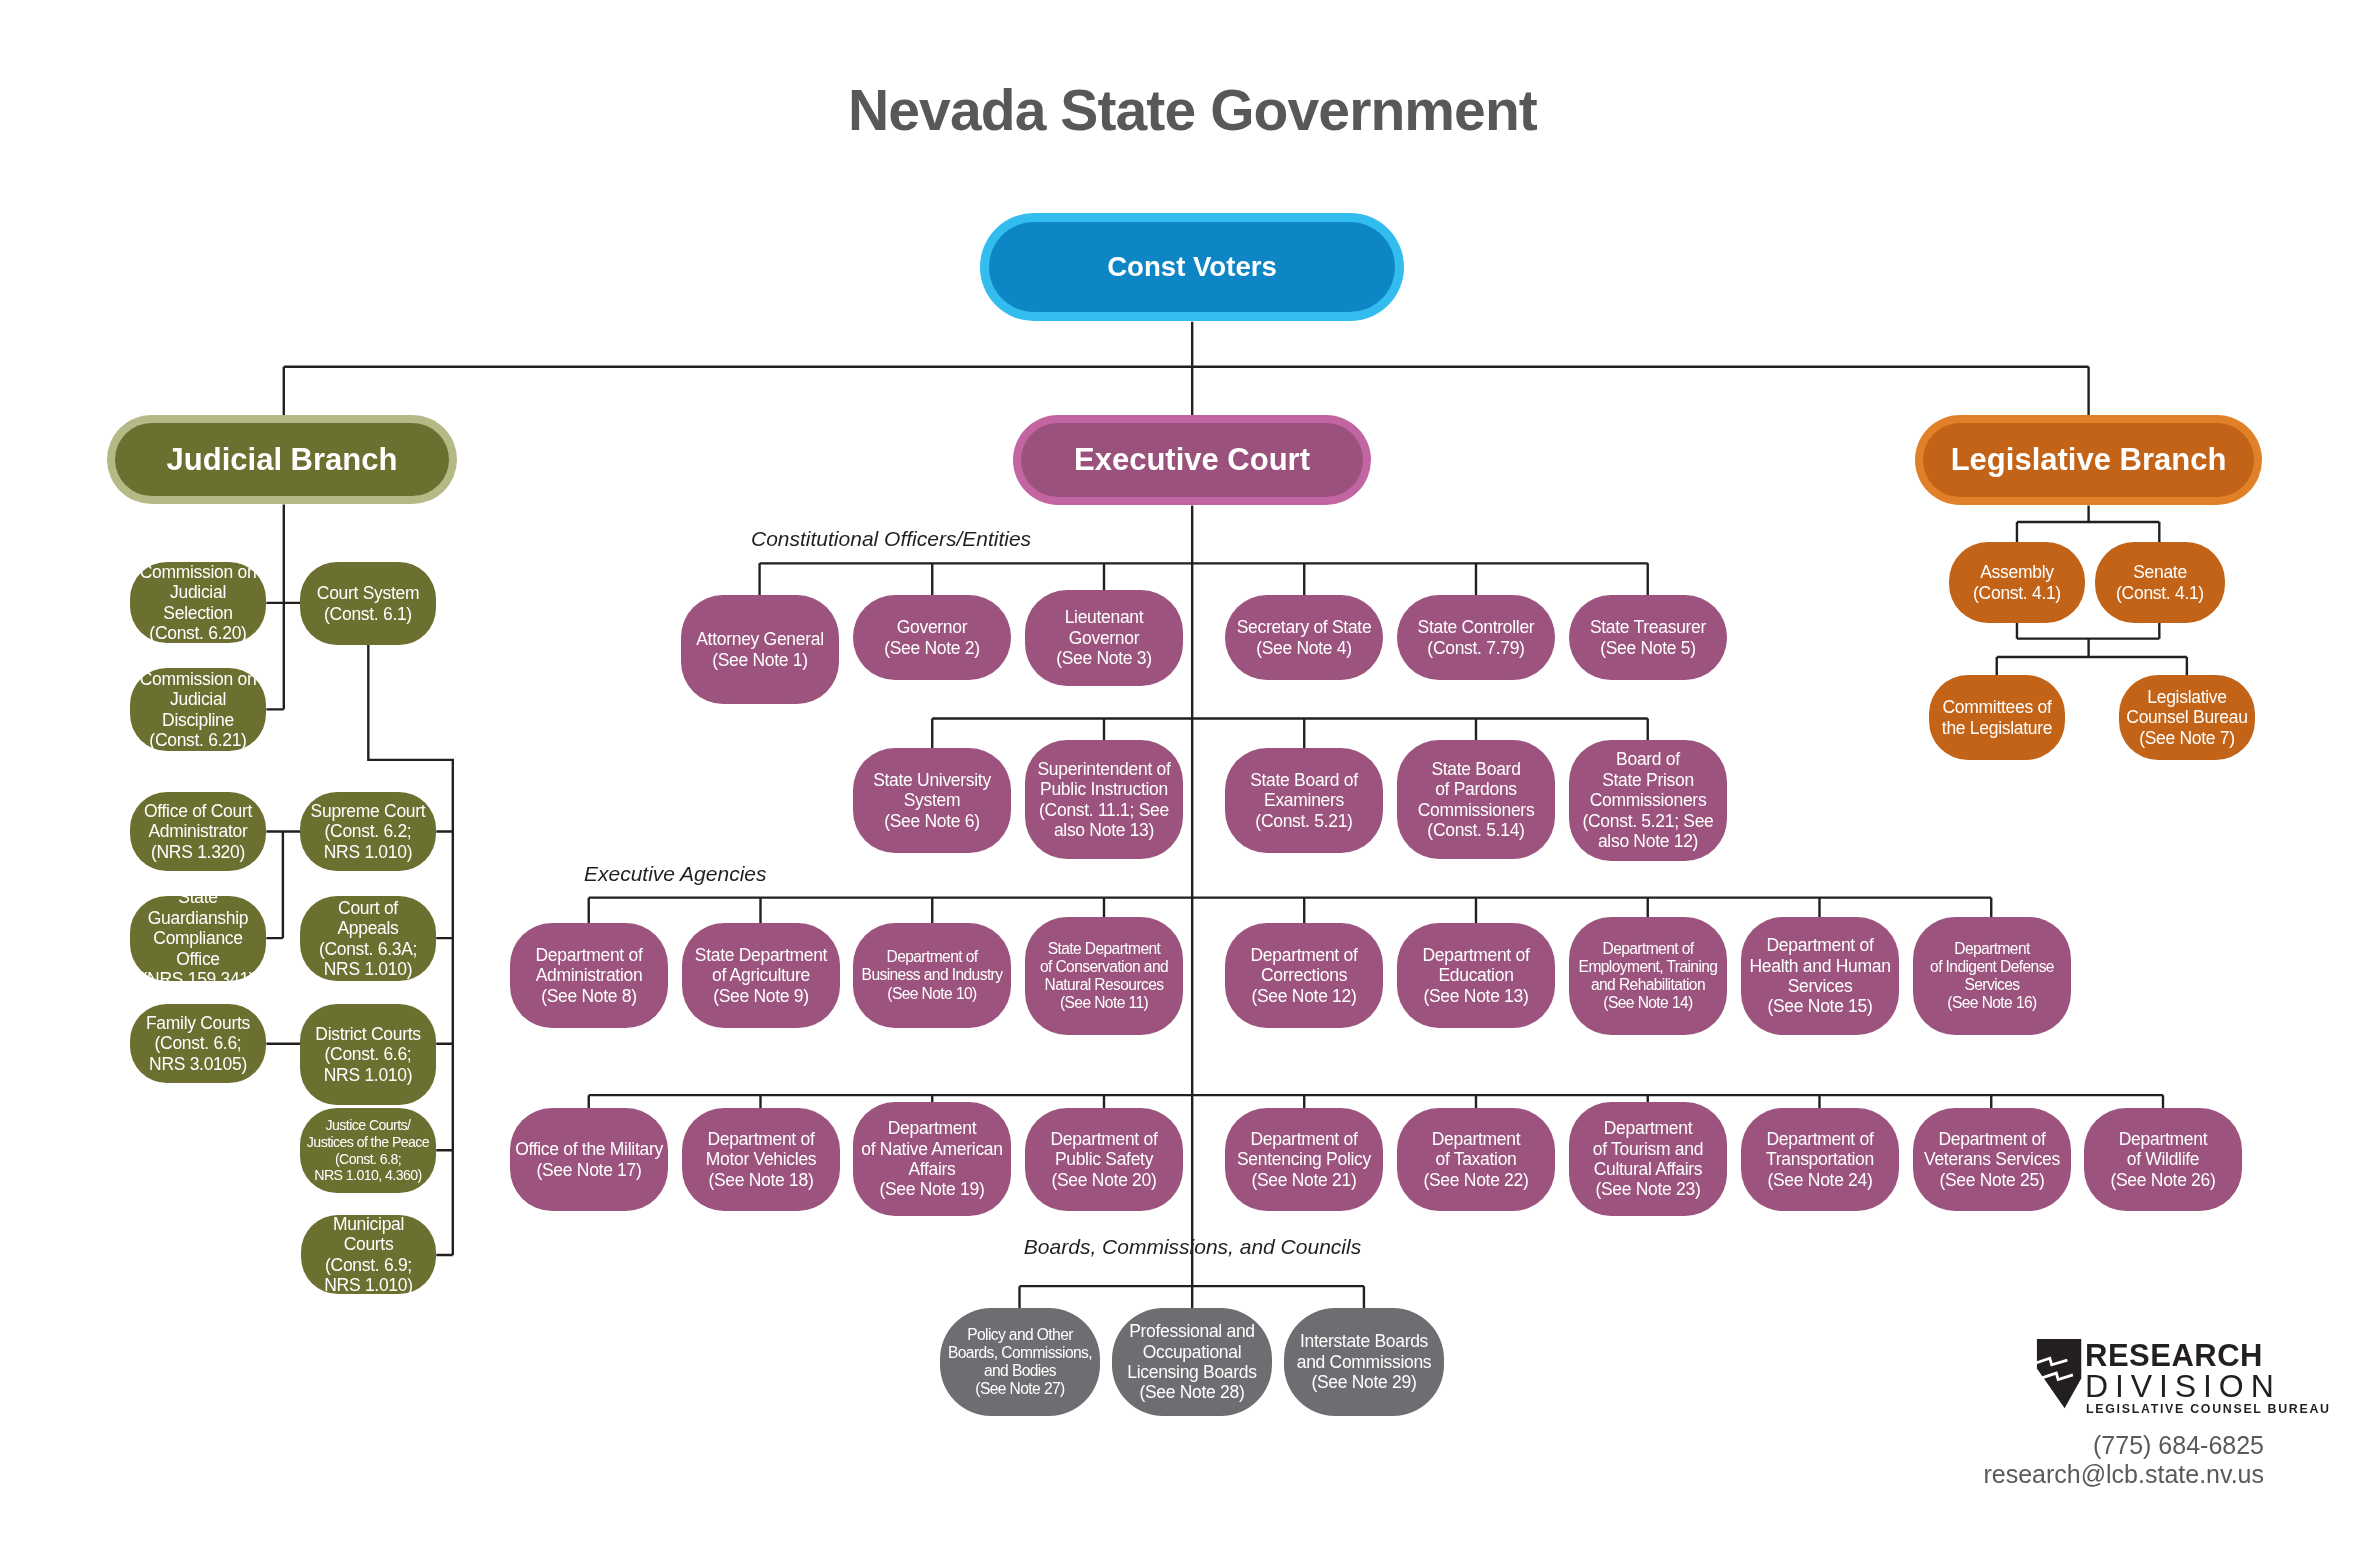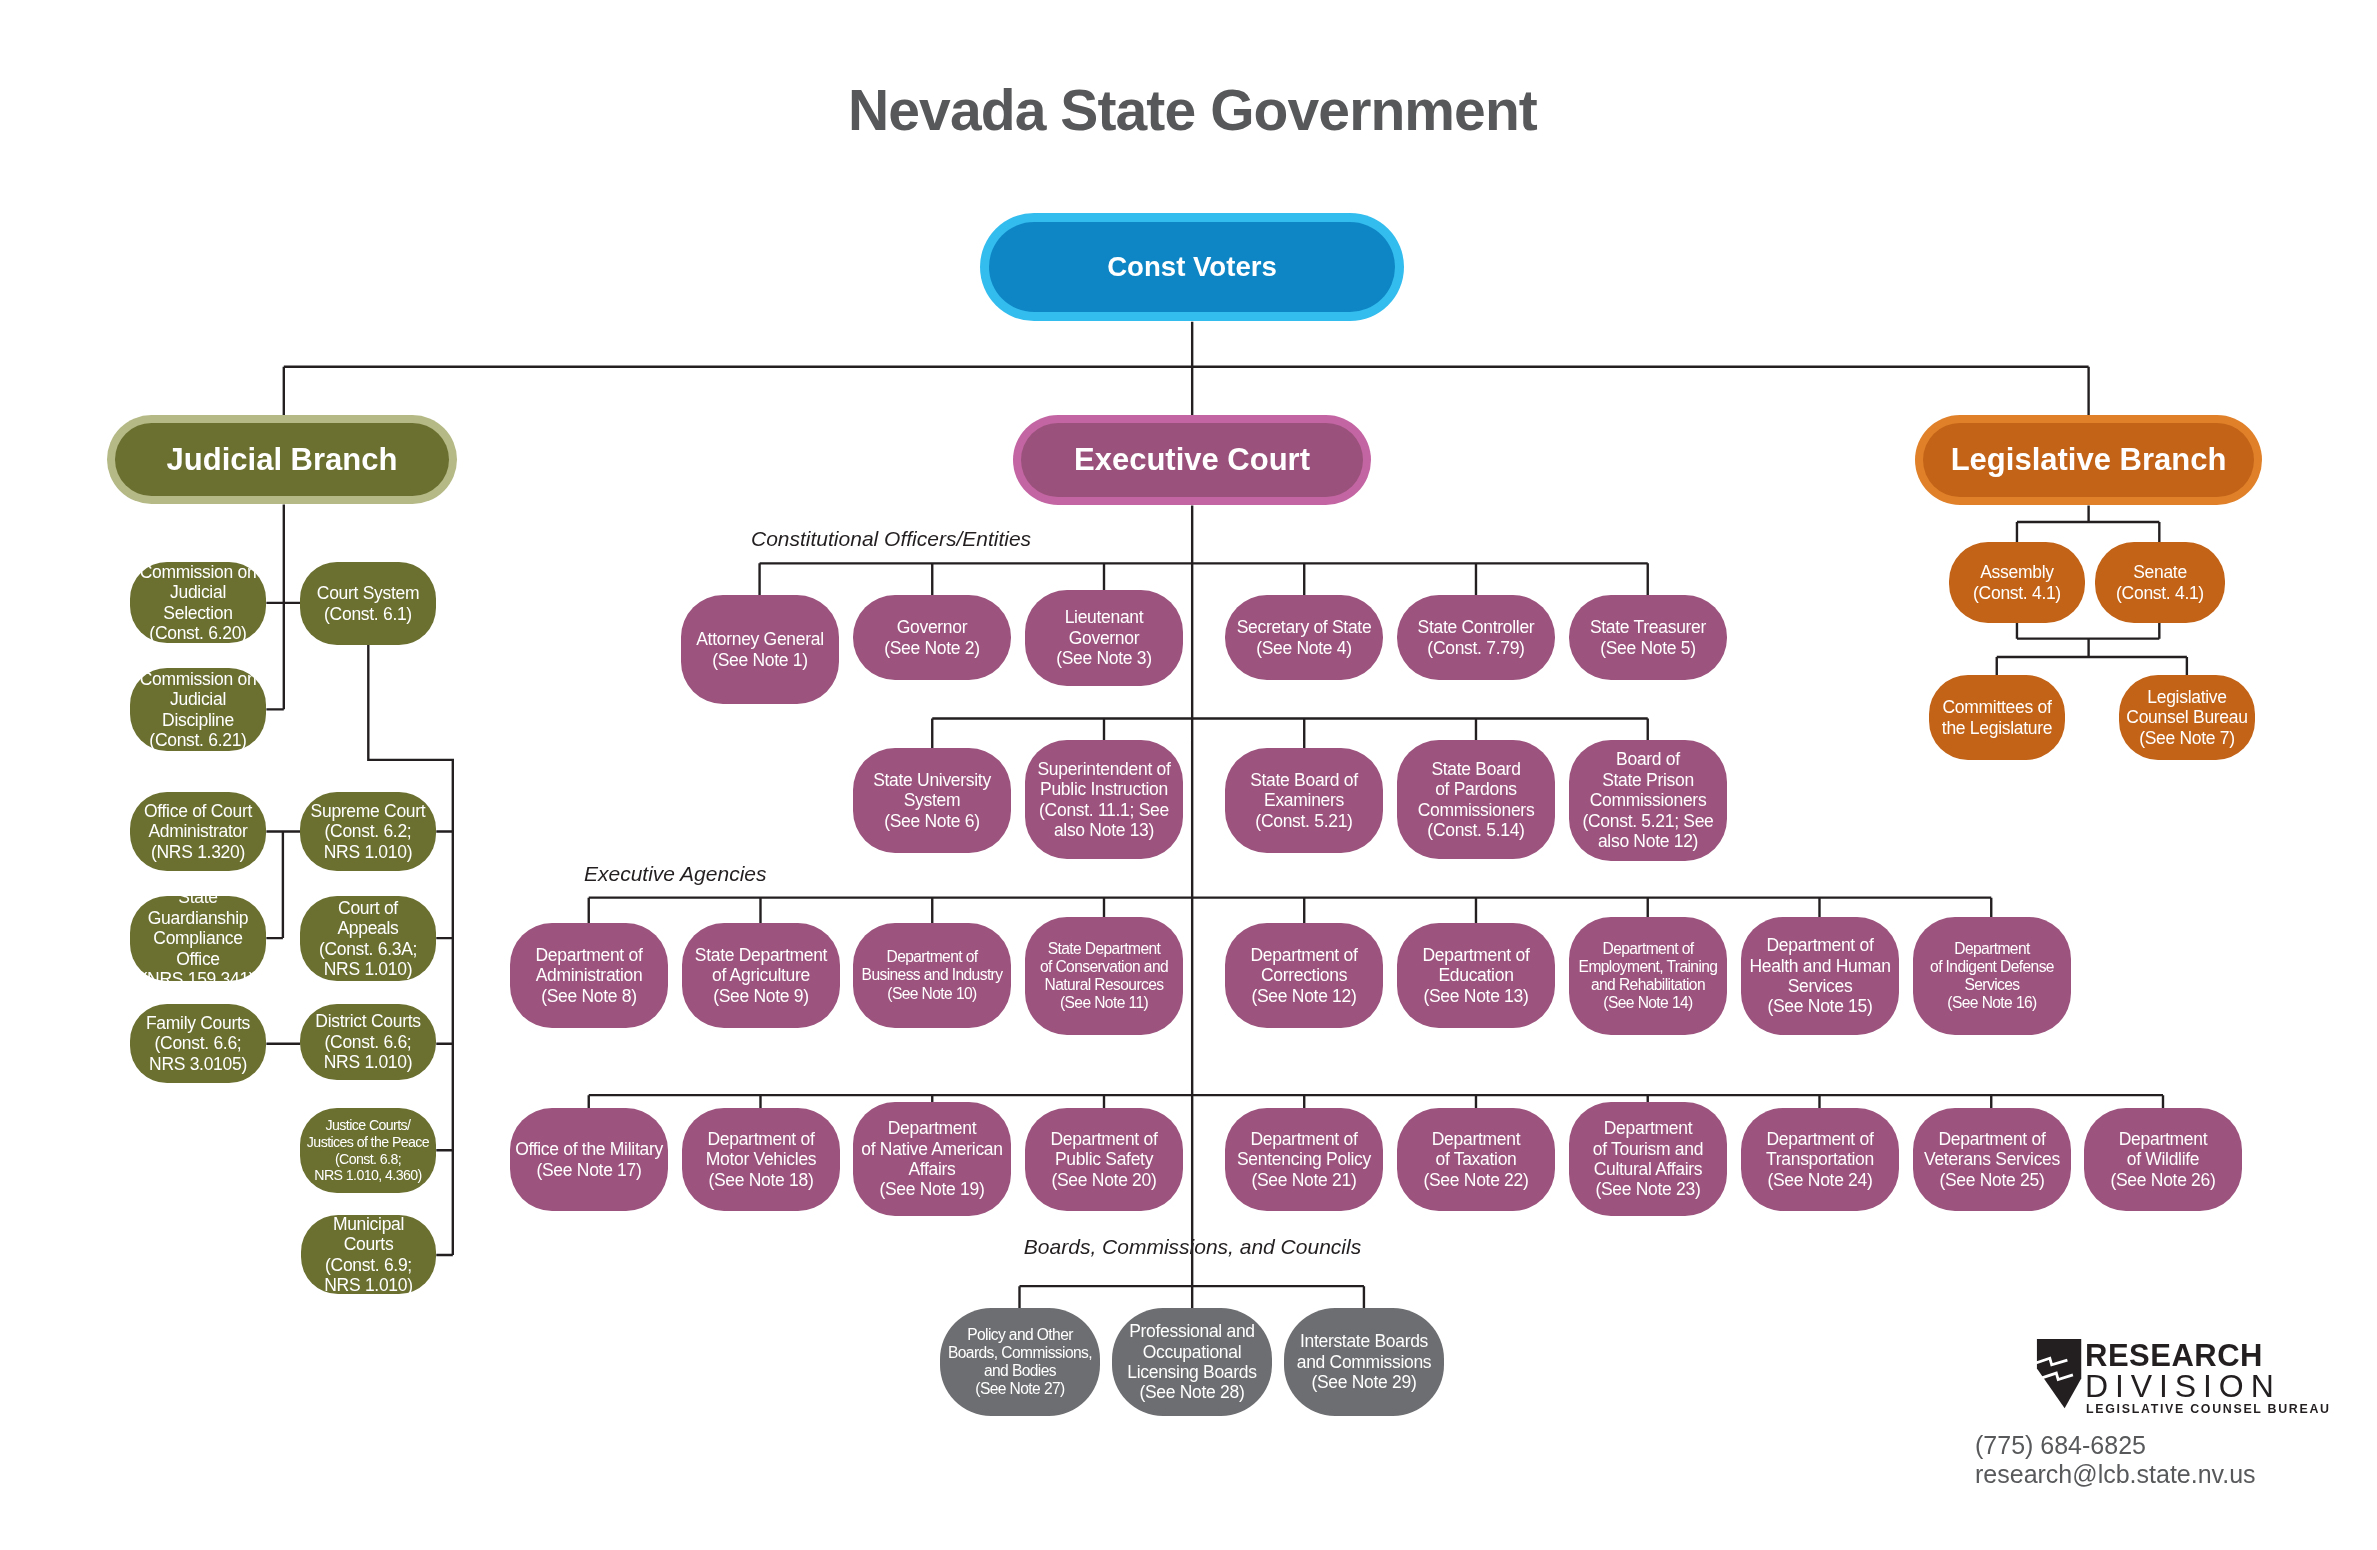--- a/index.html
+++ b/index.html
@@ -25,21 +25,21 @@
   .hdr-exe .ring{background:#C465A3;} .hdr-exe .core{background:#9A527C;}
   .hdr-leg .ring{background:#E0812A;} .hdr-leg .core{background:#C26317;}
   .hdr-voters .ring{background:#33BCEE;} .hdr-voters .core{inset:9.2px;background:#0E86C5;font-size:27.6px;}
   .footer-logo{position:absolute;z-index:3;}
   .logo-research{position:absolute;left:2085px;top:1338px;font-size:31px;font-weight:700;
                  letter-spacing:0.5px;color:#231F20;z-index:3;white-space:nowrap;}
   .logo-division{position:absolute;left:2085px;top:1368px;font-size:32px;font-weight:400;
                  letter-spacing:6.9px;color:#231F20;z-index:3;white-space:nowrap;}
   .logo-tagline{position:absolute;left:2086px;top:1402px;font-size:12.4px;font-weight:700;
                 letter-spacing:1.7px;color:#231F20;z-index:3;white-space:nowrap;}
-  .contact{position:absolute;left:1975px;width:289px;font-size:25px;
+  .contact{position:absolute;left:1975px;width:289px;text-align:right;font-size:25px;
            color:#58595B;z-index:3;white-space:nowrap;}
 </style>
 </head>
 <body>
 
 <div class="canvas">
 
   <svg class="wires" width="2377" height="1551" viewBox="0 0 2588 1688">
     <path fill="none" stroke="#231F20" stroke-width="2.6" d="
       M1298 350 V399 M309 399 H2274 M309 399 V452 M1298 399 V452 M2274 399 V452
@@ -101,21 +101,21 @@
 Guardianship
 Compliance Office
 (NRS 159.341)</div>
   <div class="node jud" style="left:300px;top:896px;width:136px;height:85px">Court of
 Appeals
 (Const. 6.3A;
 NRS 1.010)</div>
   <div class="node jud" style="left:130px;top:1004px;width:136px;height:79px">Family Courts
 (Const. 6.6;
 NRS 3.0105)</div>
-  <div class="node jud" style="left:300px;top:1004px;width:136px;height:76px">District Courts
+  <div class="node jud" style="left:300px;top:1004px;width:136px;height:101px">District Courts
 (Const. 6.6;
 NRS 1.010)</div>
   <div class="node jud" style="left:300px;top:1108px;width:136px;height:85px;font-size:14.2px;letter-spacing:-0.6px">Justice Courts/
 Justices of the Peace
 (Const. 6.8;
 NRS 1.010, 4.360)</div>
   <div class="node jud" style="left:301px;top:1215px;width:135px;height:79px">Municipal
 Courts
 (Const. 6.9;
 NRS 1.010)</div>

